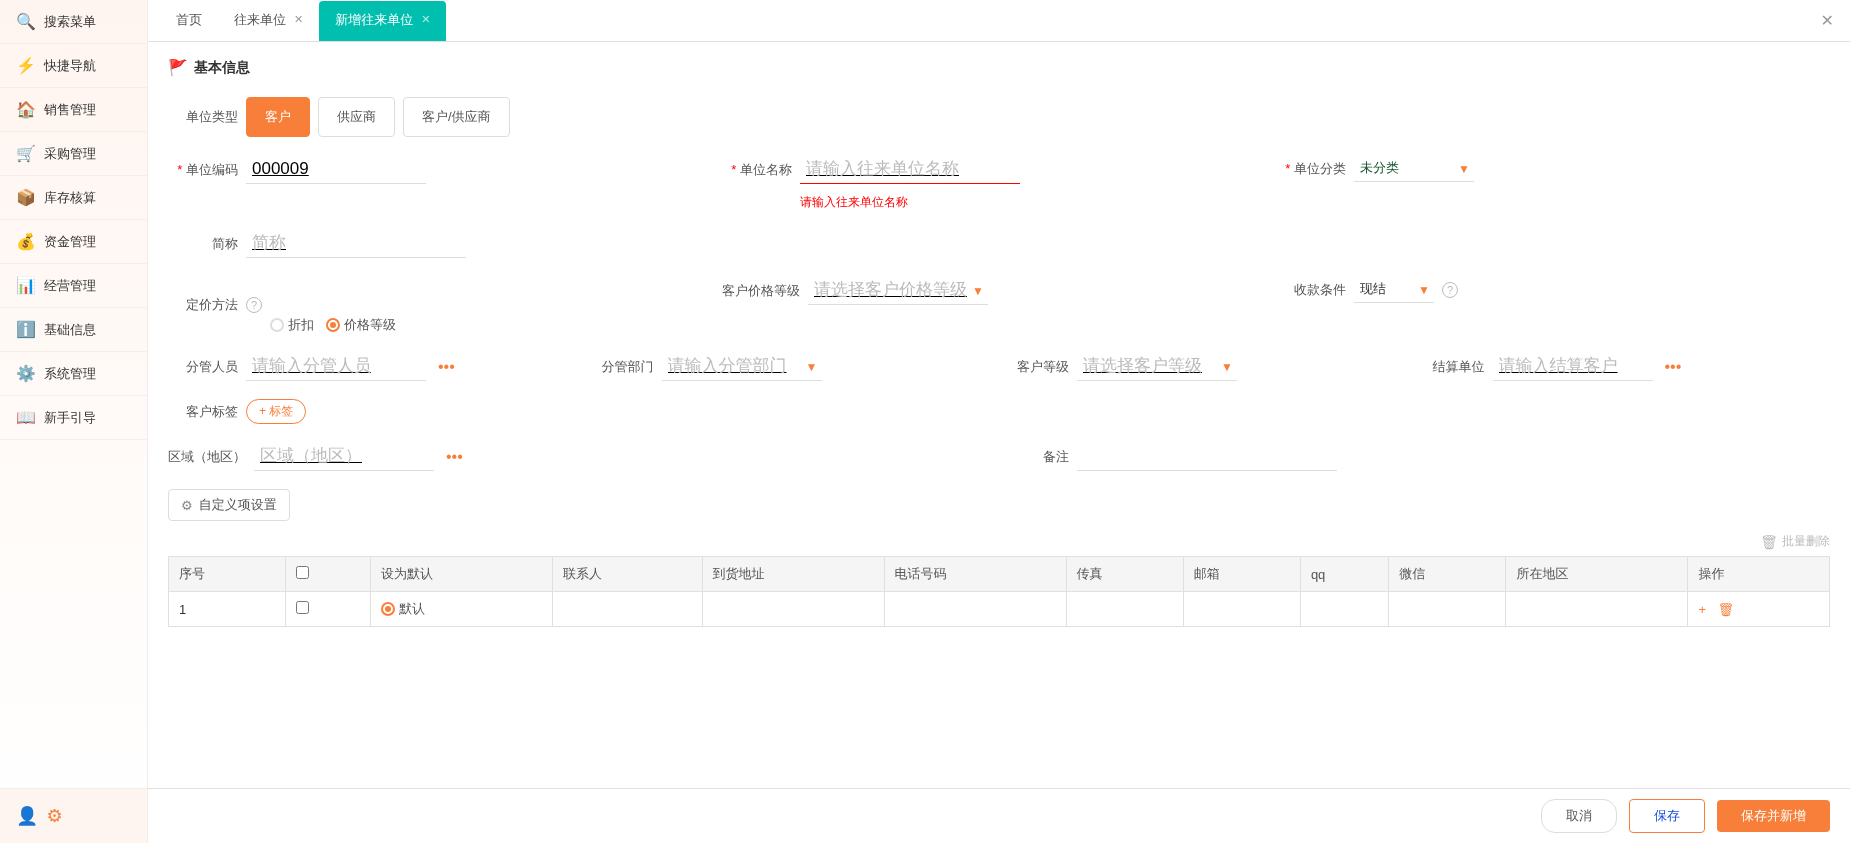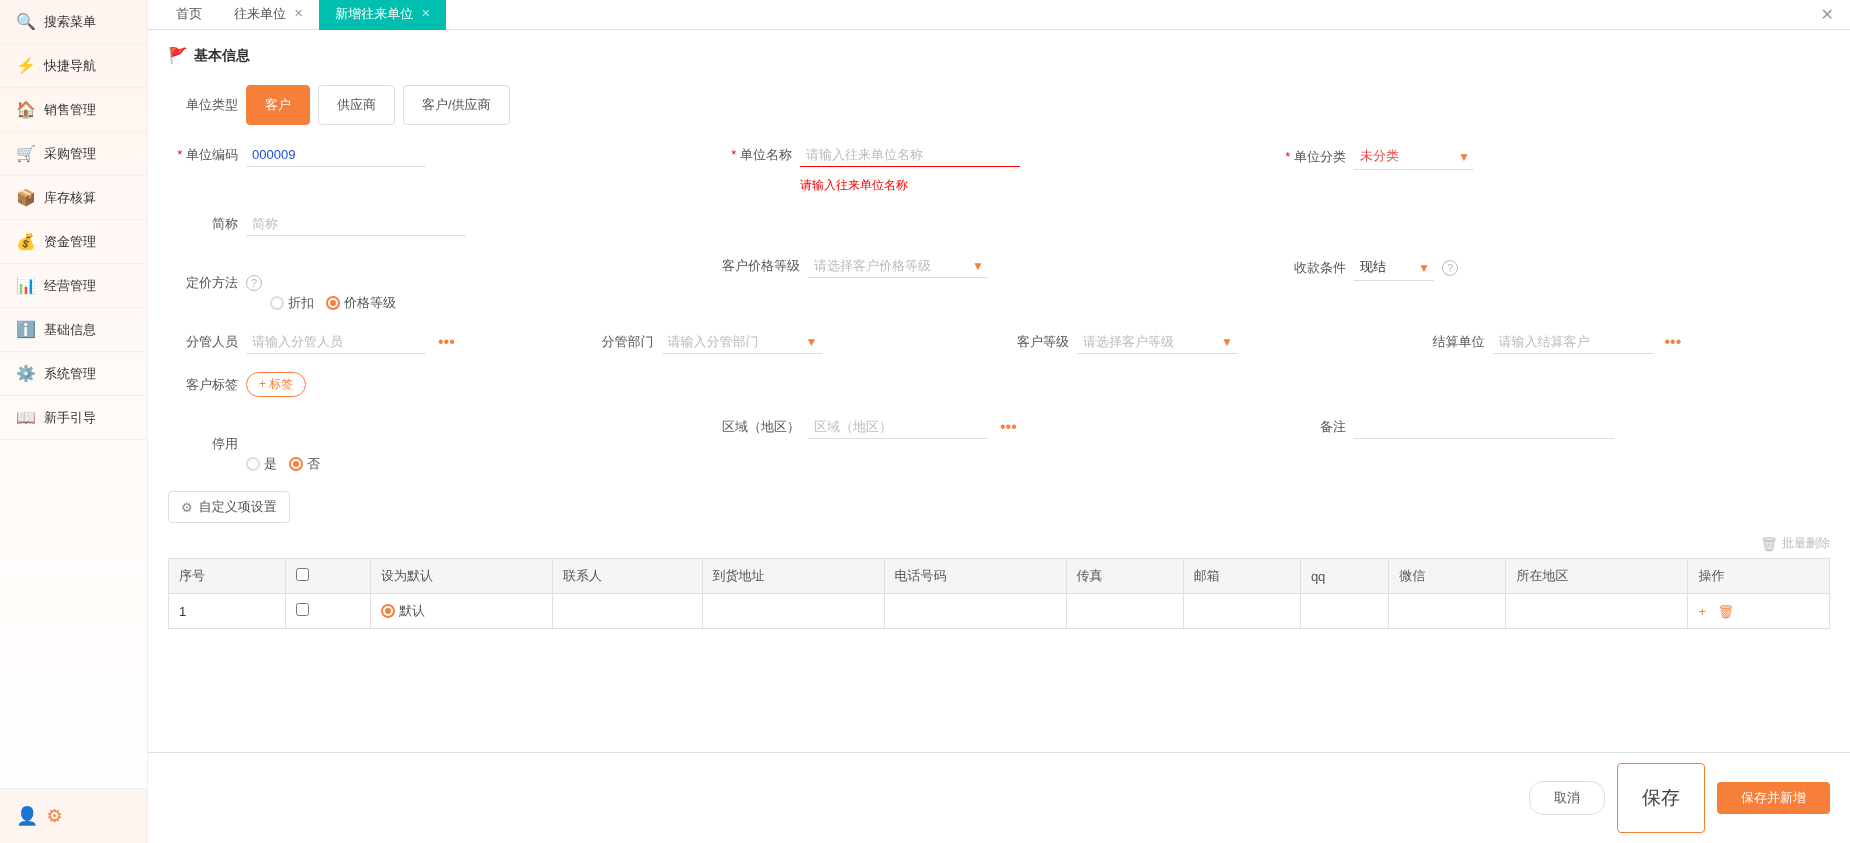--- a/index.html
+++ b/index.html
@@ -41,21 +41,21 @@
       background: #f5f5f5;
     }
 
     
     .tab-bar {
       background: #fff;
       display: flex;
       align-items: center;
       border-bottom: 1px solid #e0e0e0;
       padding: 0 12px;
-      height: 30px;
+      height: 42px;
       flex-shrink: 0;
     }
     .tab {
       display: flex;
       align-items: center;
       gap: 6px;
       padding: 10px 16px;
       cursor: pointer;
       color: #555;
       font-size: 13px;
@@ -126,24 +126,25 @@
     }
     .form-label.required::before {
       content: "* ";
       color: #f00;
     }
     .form-control {
       border: none;
       border-bottom: 1px solid #ddd;
       outline: none;
       padding: 4px 6px;
-      font-size: 13px;
-      color: #1d4ed8;
+      font-size: 17px;
+      color: #000000;
       background: transparent;
       width: 180px;
+      text-decoration: underline;
     }
     .form-control::placeholder { color: #bbb; }
     .form-control.error { border-bottom-color: #f00; }
     .error-msg { color: #f00; font-size: 12px; margin-top: 2px; display: block; }
     .select-wrapper {
       position: relative;
       display: inline-block;
     }
     .select-wrapper .chevron {
       position: absolute;
@@ -280,27 +281,27 @@
     .btn-cancel {
       padding: 7px 24px;
       border: 1px solid #ddd;
       background: #fff;
       color: #555;
       border-radius: 14px;
       cursor: pointer;
       font-size: 13px;
     }
     .btn-save {
-      padding: 21px 24px;
+      padding: 7px 24px;
       border: 1px solid #f77f3a;
       background: #fff;
-      color: #404040;
+      color: #1d4ed8;
       border-radius: 4px;
       cursor: pointer;
-      font-size: 19px;
+      font-size: 13px;
     }
     .btn-save-new {
       padding: 7px 24px;
       border: none;
       background: #f77f3a;
       color: #fff;
       border-radius: 4px;
       cursor: pointer;
       font-size: 13px;
     }
@@ -408,21 +409,21 @@
       <div class="form-group" style="flex-direction:column; align-items:flex-start;">
         <div style="display:flex; align-items:center; gap:8px;">
           <span class="form-label required">单位名称</span>
           <input type="text" class="form-control error" style="border-bottom-color: rgb(255, 0, 0); width: 220px;" placeholder="请输入往来单位名称">
         </div>
         <span class="error-msg" style="margin-left:78px;">请输入往来单位名称</span>
       </div>
       <div class="form-group">
         <span class="form-label required">单位分类</span>
         <div class="select-wrapper">
-          <span style="font-size:13px; color:#ef4444; padding: 4px 24px 4px 6px; border-bottom:1px solid #ddd; display:inline-block; min-width:120px;">未分类</span>
+          <span style="font-size:13px; color:#14532d; padding: 4px 24px 4px 6px; border-bottom:1px solid #ddd; display:inline-block; min-width:120px;">未分类</span>
           <span class="chevron">▼</span>
         </div>
       </div>
     </div>
 
     <div class="form-row">
       <div class="form-group">
         <span class="form-label">简称</span>
         <input type="text" class="form-control" style="width: 220px;" placeholder="简称">
       </div>
@@ -488,33 +489,20 @@
     </div>
 
     <div class="form-row">
       <div class="form-group">
         <span class="form-label">客户标签</span>
         <button class="tag-add-btn">+ 标签</button>
       </div>
     </div>
 
     <div class="form-row">
-      <div class="form-group">
-        <span class="form-label">停用</span>
-        <div class="radio-group">
-          <label class="radio-item">
-            <span class="radio-circle"></span>
-            <span>是</span>
-          </label>
-          <label class="radio-item">
-            <span class="radio-circle checked"></span>
-            <span>否</span>
-          </label>
-        </div>
-      </div>
       <div class="form-group">
         <span class="form-label">区域（地区）</span>
         <input type="text" class="form-control" style="width: 180px;" placeholder="区域（地区）">
         <span class="dots-btn">•••</span>
       </div>
       <div class="form-group">
         <span class="form-label">备注</span>
         <input type="text" class="form-control" style="width: 260px;">
       </div>
     </div>

